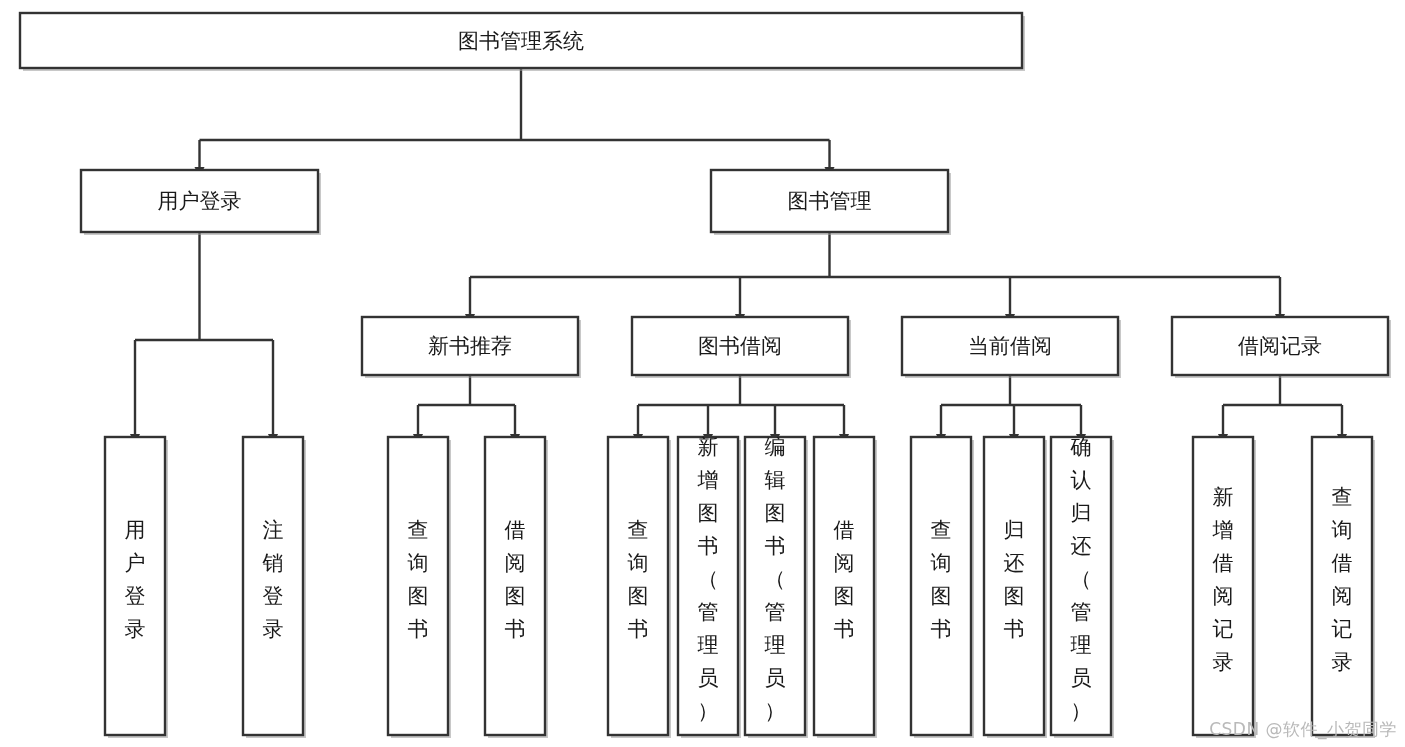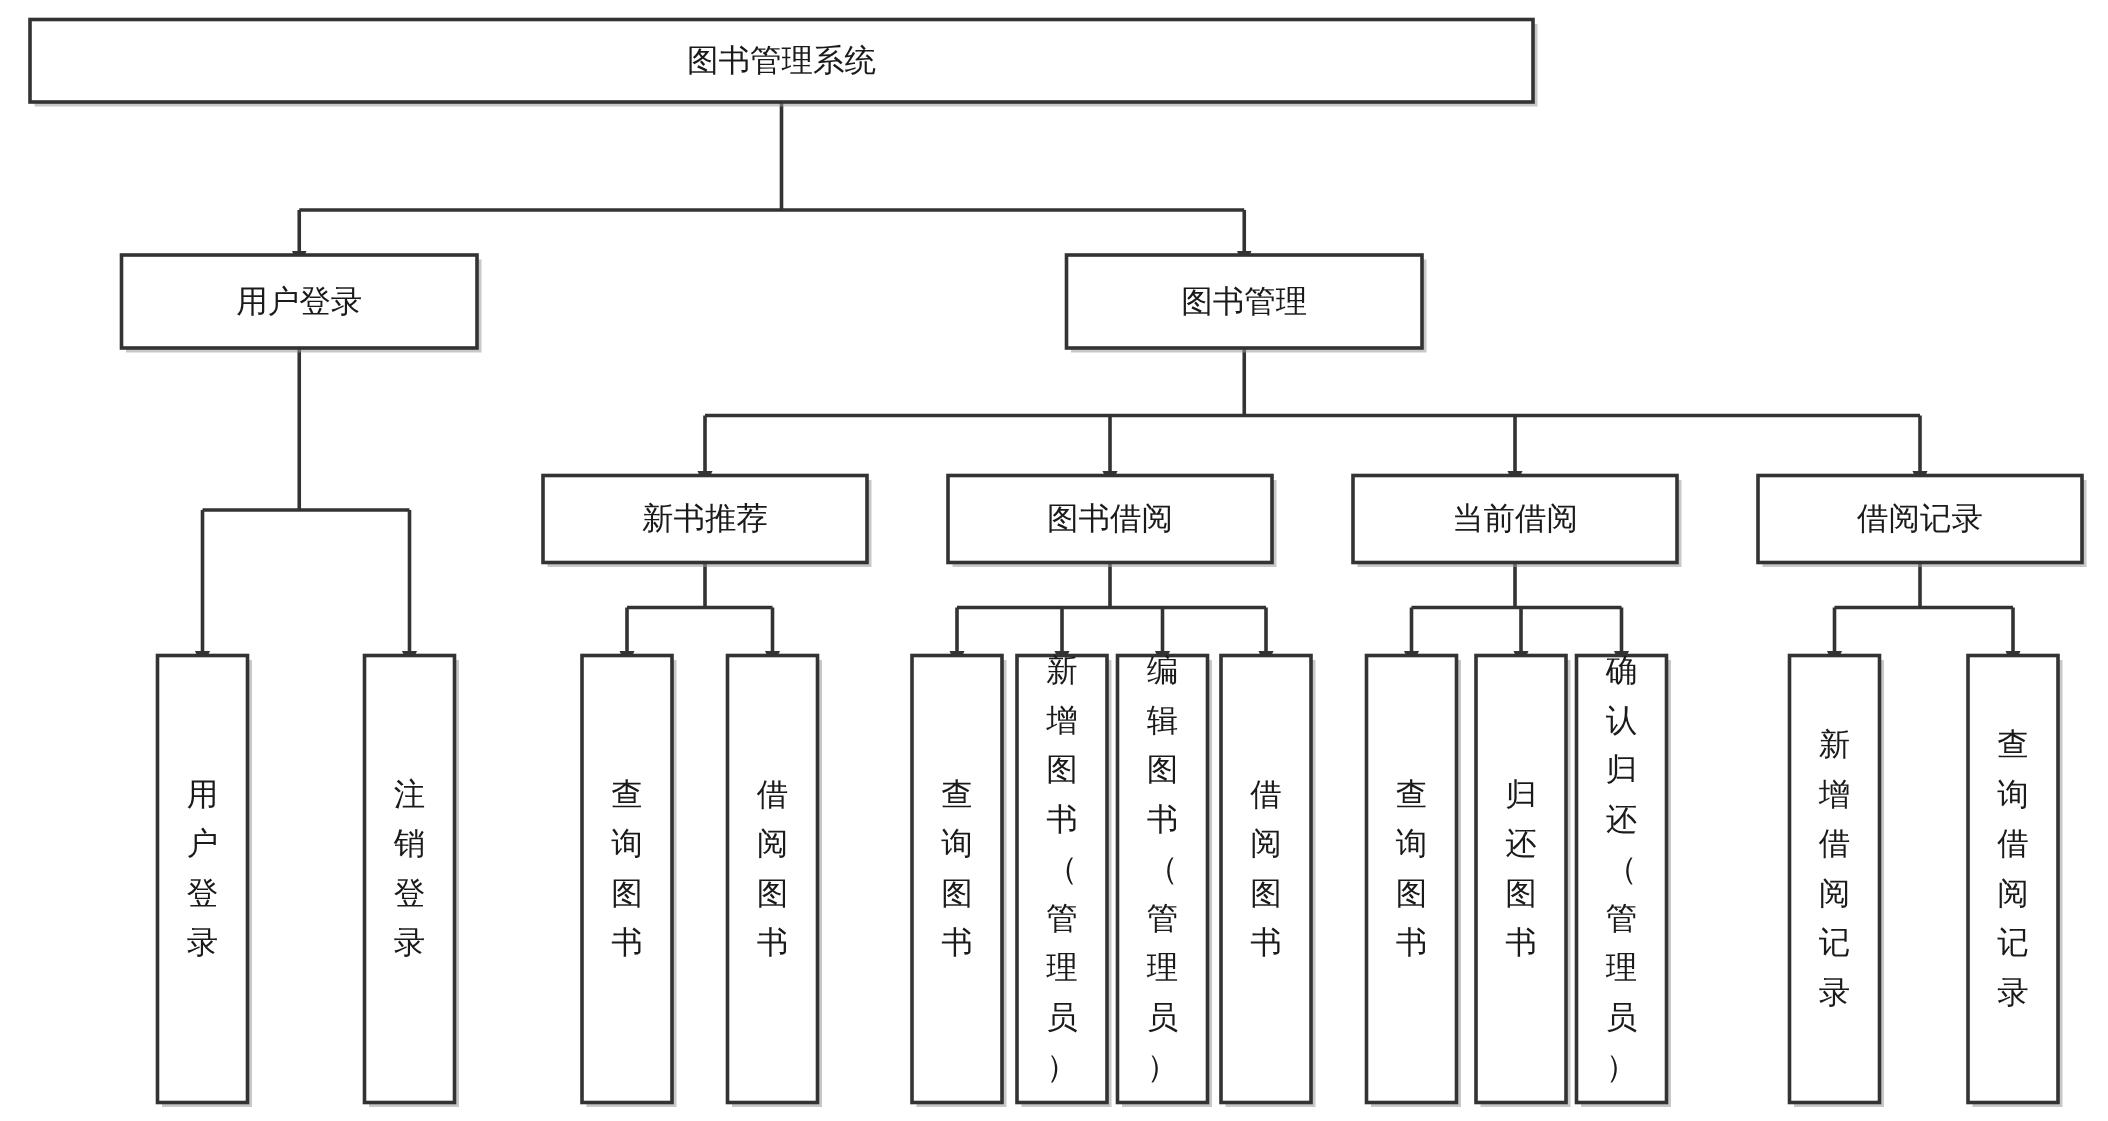--- a/index.html
+++ b/index.html
@@ -211,13 +211,14 @@
           <rect x="1193" y="437" width="60" height="298" class="node-box"></rect>
           <text x="1223" y="0" class="node-label-vertical"><tspan x="1223" y="503.5">新</tspan><tspan x="1223" y="536.5">增</tspan><tspan x="1223" y="569.5">借</tspan><tspan x="1223" y="602.5">阅</tspan><tspan x="1223" y="635.5">记</tspan><tspan x="1223" y="668.5">录</tspan></text>
         </g>
         <g>
           <rect x="1315" y="440" width="60" height="298" class="node-shadow"></rect>
           <rect x="1312" y="437" width="60" height="298" class="node-box"></rect>
           <text x="1342" y="0" class="node-label-vertical"><tspan x="1342" y="503.5">查</tspan><tspan x="1342" y="536.5">询</tspan><tspan x="1342" y="569.5">借</tspan><tspan x="1342" y="602.5">阅</tspan><tspan x="1342" y="635.5">记</tspan><tspan x="1342" y="668.5">录</tspan></text>
         </g>
       </g>
   </svg>
+  <div class="watermark">CSDN @软件_小贺同学</div>
 </div>
 
 </body></html>

